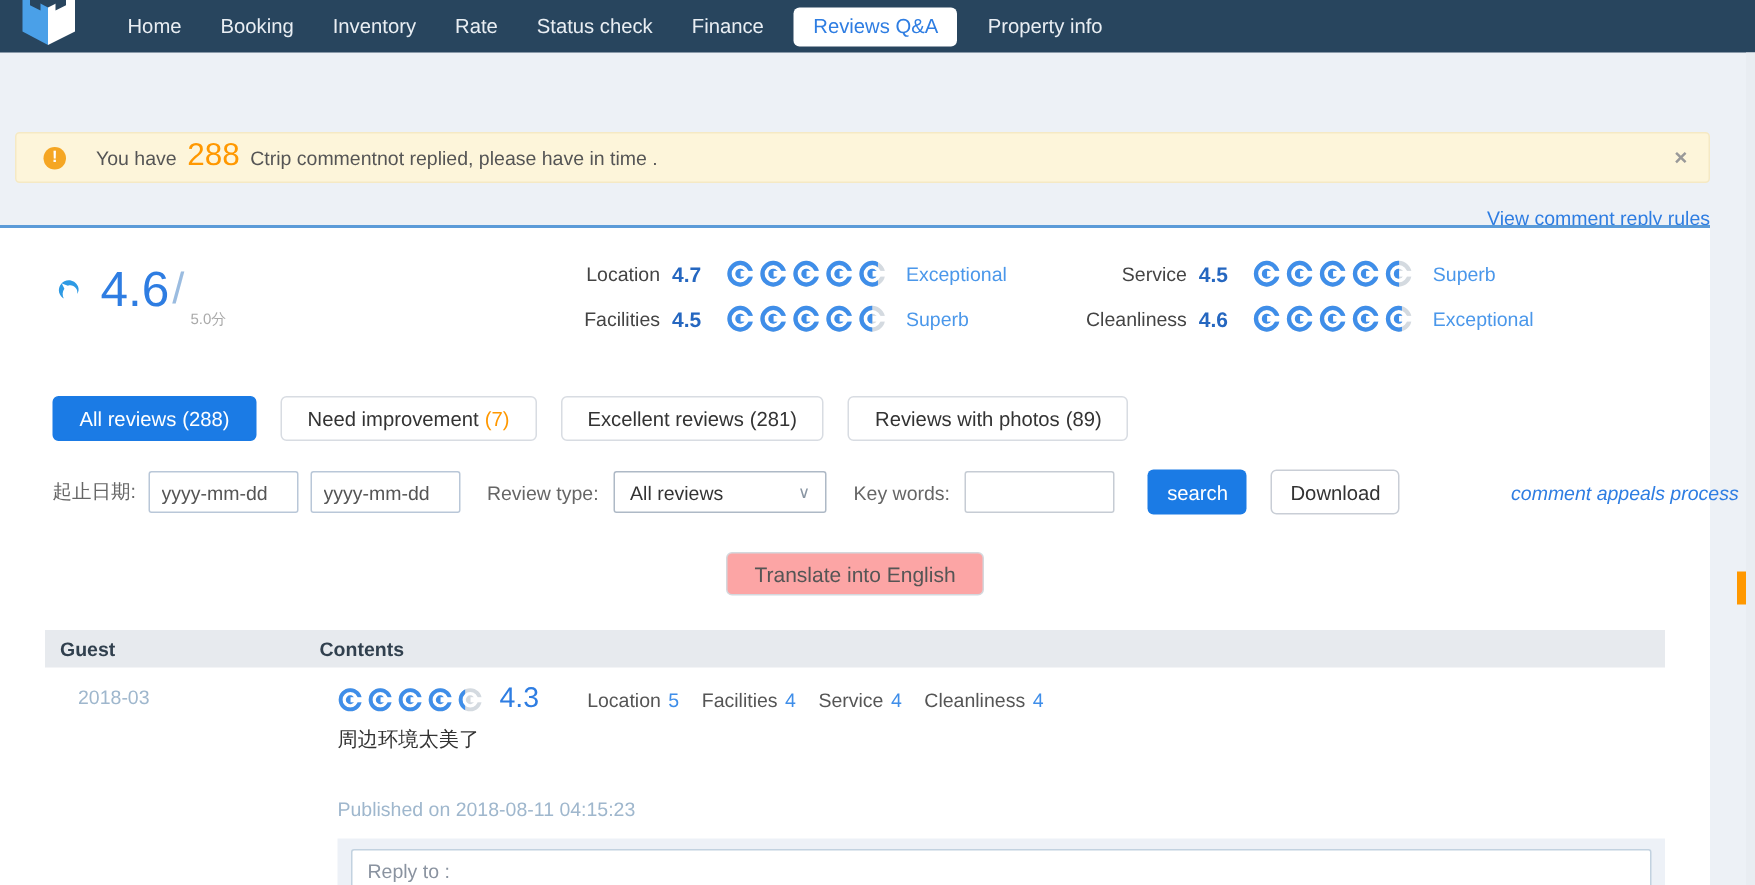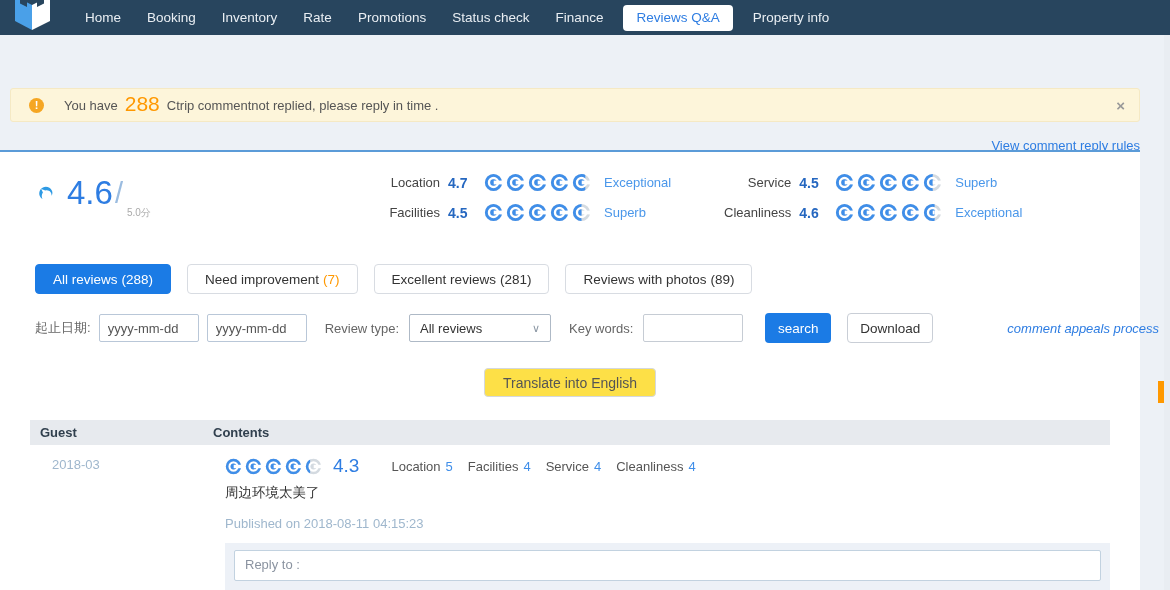--- a/index.html
+++ b/index.html
@@ -72,36 +72,36 @@
   .f-label { margin-left:18px; white-space:nowrap; }
   .f-label:first-child { margin-left:0; }
   .select { width:142px; height:28px; border:1px solid #aeb9c6; border-radius:2px; margin-left:10px; display:flex; align-items:center; justify-content:space-between; padding:0 10px; color:#333; background:#fff; cursor:pointer; }
   .select .chev { color:#8a96a3; font-size:11px; }
   .btn-search { margin-left:22px; width:66px; height:30px; background:#1b7be5; border:none; border-radius:4px; color:#fff; font-size:13.5px; font-family:inherit; cursor:pointer; }
   .btn-download { margin-left:16px; width:86px; height:30px; background:#fff; border:1px solid #c9ced6; border-radius:4px; color:#333; font-size:13.5px; font-family:inherit; cursor:pointer; }
   .appeals { margin-left:74px; white-space:nowrap;font-style:italic; }
 
   
   .translate-row { position:absolute; left:0; top:216px; width:1140px; display:flex; justify-content:center; }
-  .btn-translate { height:29px; padding:0 18px; background:#fde047; border:1px solid #d4d8dd; border-radius:4px; color:#555; font-size:14px; font-family:inherit; cursor:pointer; }
+  .btn-translate { height:29px; padding:0 18px; background:#fca5a5; border:1px solid #d4d8dd; border-radius:4px; color:#555; font-size:14px; font-family:inherit; cursor:pointer; }
 
   
   .table-head { position:absolute; left:30px; top:268px; width:1080px; height:25px; background:#e7eaee; display:flex; align-items:center; font-weight:bold; color:#31404e; }
   .th-guest { margin-left:10px; width:173px; }
 
   .review { position:absolute; left:30px; top:303px; width:1080px; display:flex; }
   .g-col { width:195px; padding-left:22px; color:#9fb7cd; line-height:20px; }
   .c-col { width:885px; }
   .score-line { display:flex; align-items:center; height:22px; }
   .rv-score { color:#2e7de2; font-size:19px; margin-left:8px; }
   .sc-lb { color:#555; margin-left:15px; }
   .sc-lb.first { margin-left:32px; }
   .sc-val { color:#3f8ee9; margin-left:5px; }
   .comment { margin-top:7px; color:#333; font-size:13.5px; }
-  .published { margin-top:14px; color:#9fb7cd; }
+  .published { margin-top:30px; color:#9fb7cd; }
   .reply-wrap { margin-top:12px; background:#edf1f7; padding:7px 9px 20px 9px; }
   .reply-ta { width:100%; height:31px; border:1px solid #c2d2e0; border-radius:2px; background:#fff; resize:none; font-family:inherit; font-size:13px; padding:6px 10px; color:#333; }
   .reply-ta::placeholder { color:#8a93a0; opacity:1; }
 
   
   .scroll-strip { position:absolute; left:1164px; top:35px; width:6px; height:555px; background:#e9edf2; }
   .orange-bar { position:absolute; left:1158px; top:381px; width:6px; height:22px; background:#ff9800; cursor:pointer; }
 </style>
 </head>
 <body>
@@ -114,33 +114,32 @@
         <polygon points="7,0 24,9 24,34 7,25" fill="#4aa0e8"></polygon>
         <polygon points="24,9 42,0 42,25 24,34" fill="#ffffff"></polygon>
         <polygon points="12,1 19,4.5 19,11 12,7.5" fill="#28455e"></polygon>
         <polygon points="29,4.5 36,1 36,7.5 29,11" fill="#28455e"></polygon>
       </svg>
     </div>
     <span class="nav-item">Home</span>
     <span class="nav-item">Booking</span>
     <span class="nav-item">Inventory</span>
     <span class="nav-item">Rate</span>
-    <span class="nav-item">Promotions</span>
     <span class="nav-item">Status check</span>
     <span class="nav-item">Finance</span>
     <span class="nav-item active">Reviews Q&amp;A</span>
     <span class="nav-item">Property info</span>
   </div>
 
 
   <div class="alert">
     <span class="warn-ic">!</span>
     <span class="a-prefix">You have</span>
     <span class="a-count">288</span>
-    <span class="a-suffix">Ctrip commentnot replied, please reply in time .</span>
+    <span class="a-suffix">Ctrip commentnot replied, please have in time .</span>
     <span class="a-close">×</span>
   </div>
 
   <div class="rules-row">
     <span class="link">View comment reply rules</span>
   </div>
 
   <div class="panel">
 
     <div class="score-block">

